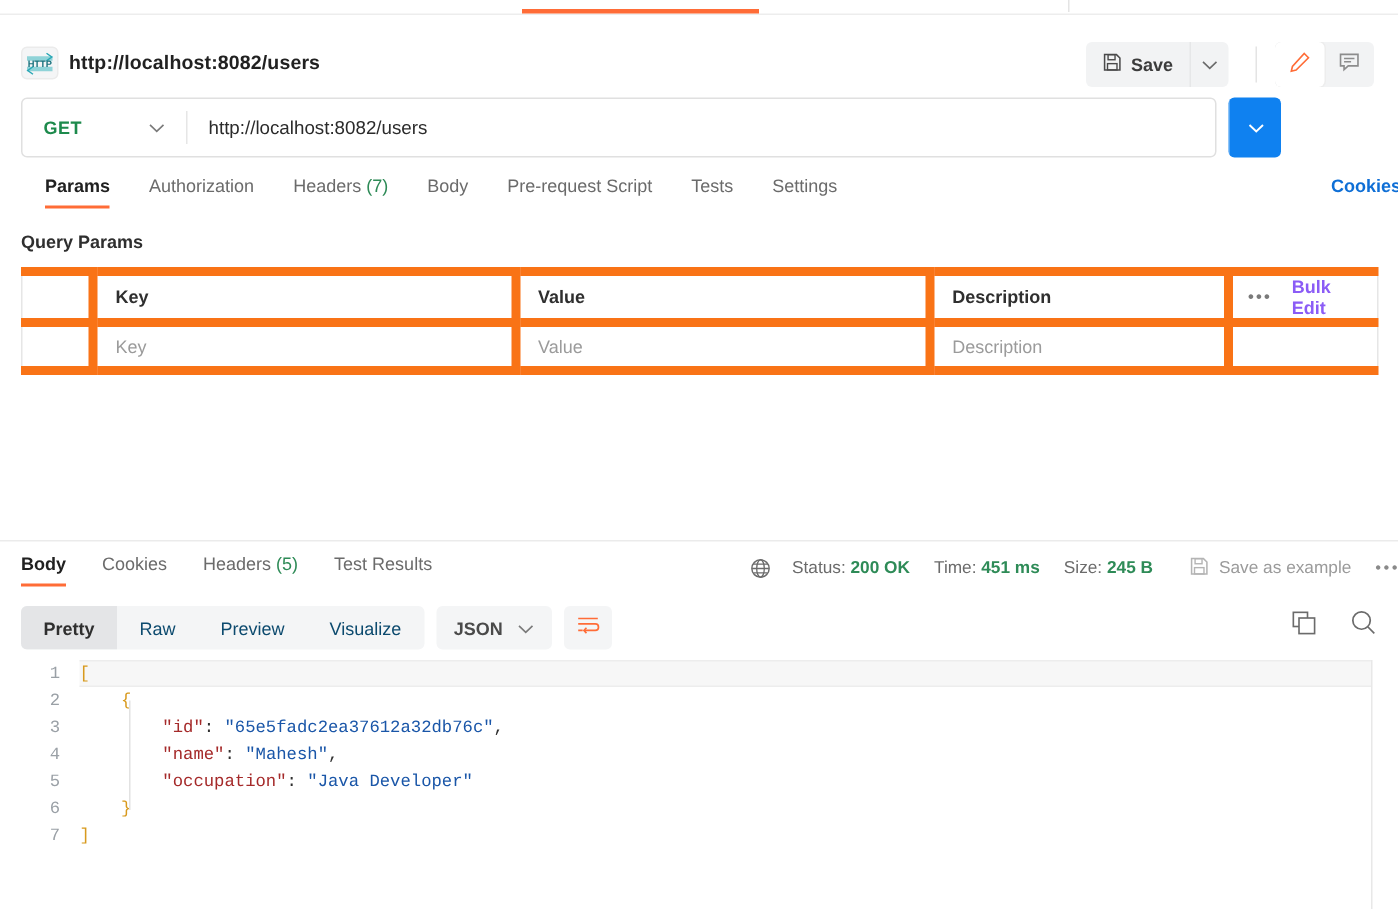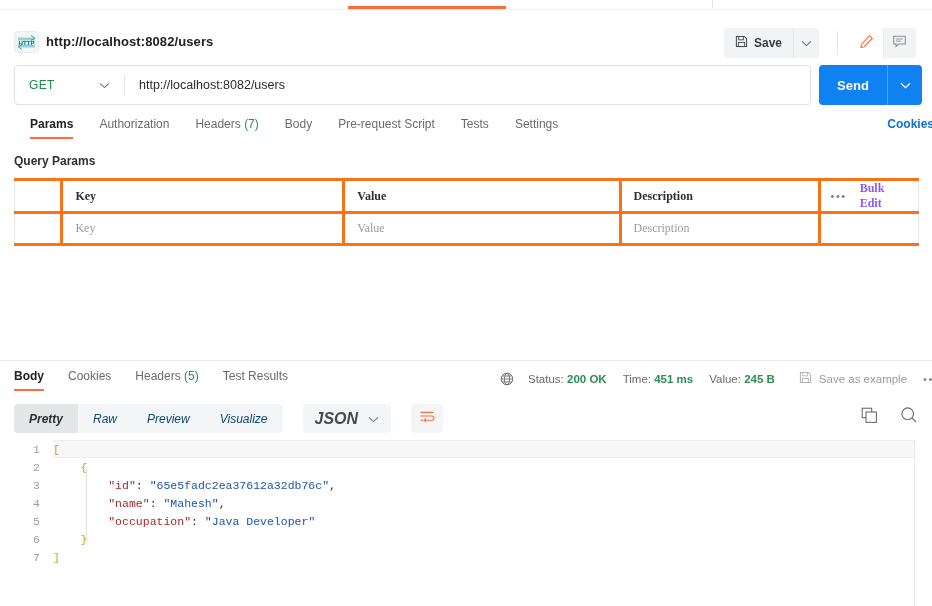--- a/index.html
+++ b/index.html
@@ -76,21 +76,21 @@
   
   .urlbar {
     position: absolute; left: 14px; top: 65px; width: 797px; height: 40px;
     border: 1px solid #e0e0e0; border-radius: 4px; background: #fff;
     display: flex; align-items: center;
   }
   .method {
     display: flex; align-items: center; justify-content: space-between;
     width: 109px; height: 100%; padding: 0 14px 0 14px; cursor: pointer;
   }
-  .method-label { font-size: 12px; font-weight: normal; color: #1d8a4c; letter-spacing: .3px; }
+  .method-label { font-size: 12px; font-weight: bold; color: #1d8a4c; letter-spacing: .3px; }
   .method-sep { width: 1px; height: 22px; background: #e6e6e6; }
   .url-input {
     flex: 1; height: 100%; border: 0; outline: none; background: transparent;
     padding: 0 14px; font-family: "Liberation Sans", sans-serif;
     font-size: 12.5px; color: #2b2b2b;
   }
   .send-group {
     position: absolute; left: 819px; top: 65px; height: 40px;
     display: flex; align-items: stretch;
     background: #0f81f0; border-radius: 4px; overflow: hidden;
@@ -128,21 +128,21 @@
 
   
   .qp-title {
     position: absolute; left: 14px; top: 154px;
     font-size: 12px; font-weight: bold; color: #2f2f2f;
   }
   .qp-table {
     position: absolute; left: 14px; top: 178px; width: 905px;
     border: 1px solid #e6e6e6; border-collapse: collapse;
   }
-  .qp-table td { border: 3px solid #f97316; height: 32px; padding: 0 12px; font-size: 12px; font-family: Liberation Serif, serif; }
+  .qp-table td { border: 6px solid #f97316; height: 32px; padding: 0 12px; font-size: 12px; }
   .qp-table .col-check { width: 48px; border-left: 0; }
   .qp-table .col-key { width: 288px; }
   .qp-table .col-val { width: 282px; }
   .qp-table .col-desc { width: 202px; }
   .qp-table .col-act { width: 100px; border-right: 0; padding: 0 10px; }
   .qp-table .hrow td { font-weight: bold; color: #2f2f2f; }
   .qp-table .brow td { color: #9b9b9b; }
   .bulk {
     display: flex; align-items: center; gap: 13px; justify-content: flex-start;
   }
@@ -162,34 +162,34 @@
   .globe-ic { margin-right: 14px; display: flex; }
   .meta-item { margin-right: 16px; white-space: nowrap; }
   .meta-item .v { color: #2e8b57; font-weight: 700; }
   .save-example {
     display: flex; align-items: center; gap: 7px; color: #9b9b9b;
     margin-left: 8px; margin-right: 16px; cursor: pointer; white-space: nowrap; justify-content: flex-end;
   }
   .resp-more { color: #8a8a8a; letter-spacing: 1.6px; cursor: pointer; font-size: 11px; }
 
   
-  .resp-toolbar { position: absolute; left: 14px; top: 404px; display: flex; align-items: center; gap: 20px; font-style: italic; }
+  .resp-toolbar { position: absolute; left: 14px; top: 404px; display: flex; align-items: center; gap: 8px; }
   .seg {
     display: flex; background: #f4f5f6; border-radius: 4px; height: 29px; overflow: hidden;
   }
   .seg .s {
     display: flex; align-items: center; padding: 0 15px; font-size: 12px;
     color: #0c4a6e; cursor: pointer;
   }
   .seg .s.active { background: #e4e5e7; color: #2f2f2f; font-weight: 600; }
   .fmt {
     display: flex; align-items: center; gap: 10px; height: 29px; padding: 0 12px;
     background: #f4f5f6; border-radius: 4px; cursor: pointer;
   }
-  .fmt .lbl { font-size: 16px; color: #4a4a4a; font-weight: 600; }
+  .fmt .lbl { font-size: 12px; color: #4a4a4a; font-weight: 600; }
   .wrap-btn {
     width: 32px; height: 29px; background: #f4f5f6; border-radius: 4px;
     display: flex; align-items: center; justify-content: center; cursor: pointer;
   }
   .resp-right-icons {
     position: absolute; right: 14px; top: 406px; display: flex; align-items: center; gap: 22px;
   }
   .ric { cursor: pointer; display: flex; }
 
   
@@ -292,21 +292,20 @@
         <svg width="11" height="7" viewBox="0 0 11 7">
             <path d="M1 1.3L5.5 5.6 10 1.3" fill="none" stroke="#7a7a7a" stroke-width="1.1"></path>
           </svg>
       </span>
     </div>
     <div class="method-sep"></div>
     <input class="url-input" type="text" value="http://localhost:8082/users" style="">
   </div>
 
   <div class="send-group">
-    <div class="send-btn">Send</div>
     <div class="send-caret">
       <span>
         <svg width="11" height="7" viewBox="0 0 11 7">
             <path d="M1 1.3L5.5 5.6 10 1.3" fill="none" stroke="#ffffff" stroke-width="1.3"></path>
           </svg>
       </span>
     </div>
   </div>
 
   <div class="req-tabs">
@@ -390,21 +389,21 @@
     </span>
     <span class="meta-item">
       <span>Status:</span>
       <span class="v">200 OK</span>
     </span>
     <span class="meta-item">
       <span>Time:</span>
       <span class="v">451 ms</span>
     </span>
     <span class="meta-item">
-      <span>Value:</span>
+      <span>Size:</span>
       <span class="v">245 B</span>
     </span>
     <span class="save-example">
       <span>
         <svg width="13" height="13" viewBox="0 0 14 14">
           <path d="M1.5 1.5h8.5L12.5 4v8.5h-11z" fill="none" stroke="#b4b4b4" stroke-width="1.1"></path>
           <rect x="4" y="1.6" width="5" height="3.6" fill="none" stroke="#b4b4b4" stroke-width="1"></rect>
           <rect x="3.6" y="8" width="6.8" height="4.5" fill="none" stroke="#b4b4b4" stroke-width="1"></rect>
         </svg>
       </span>

